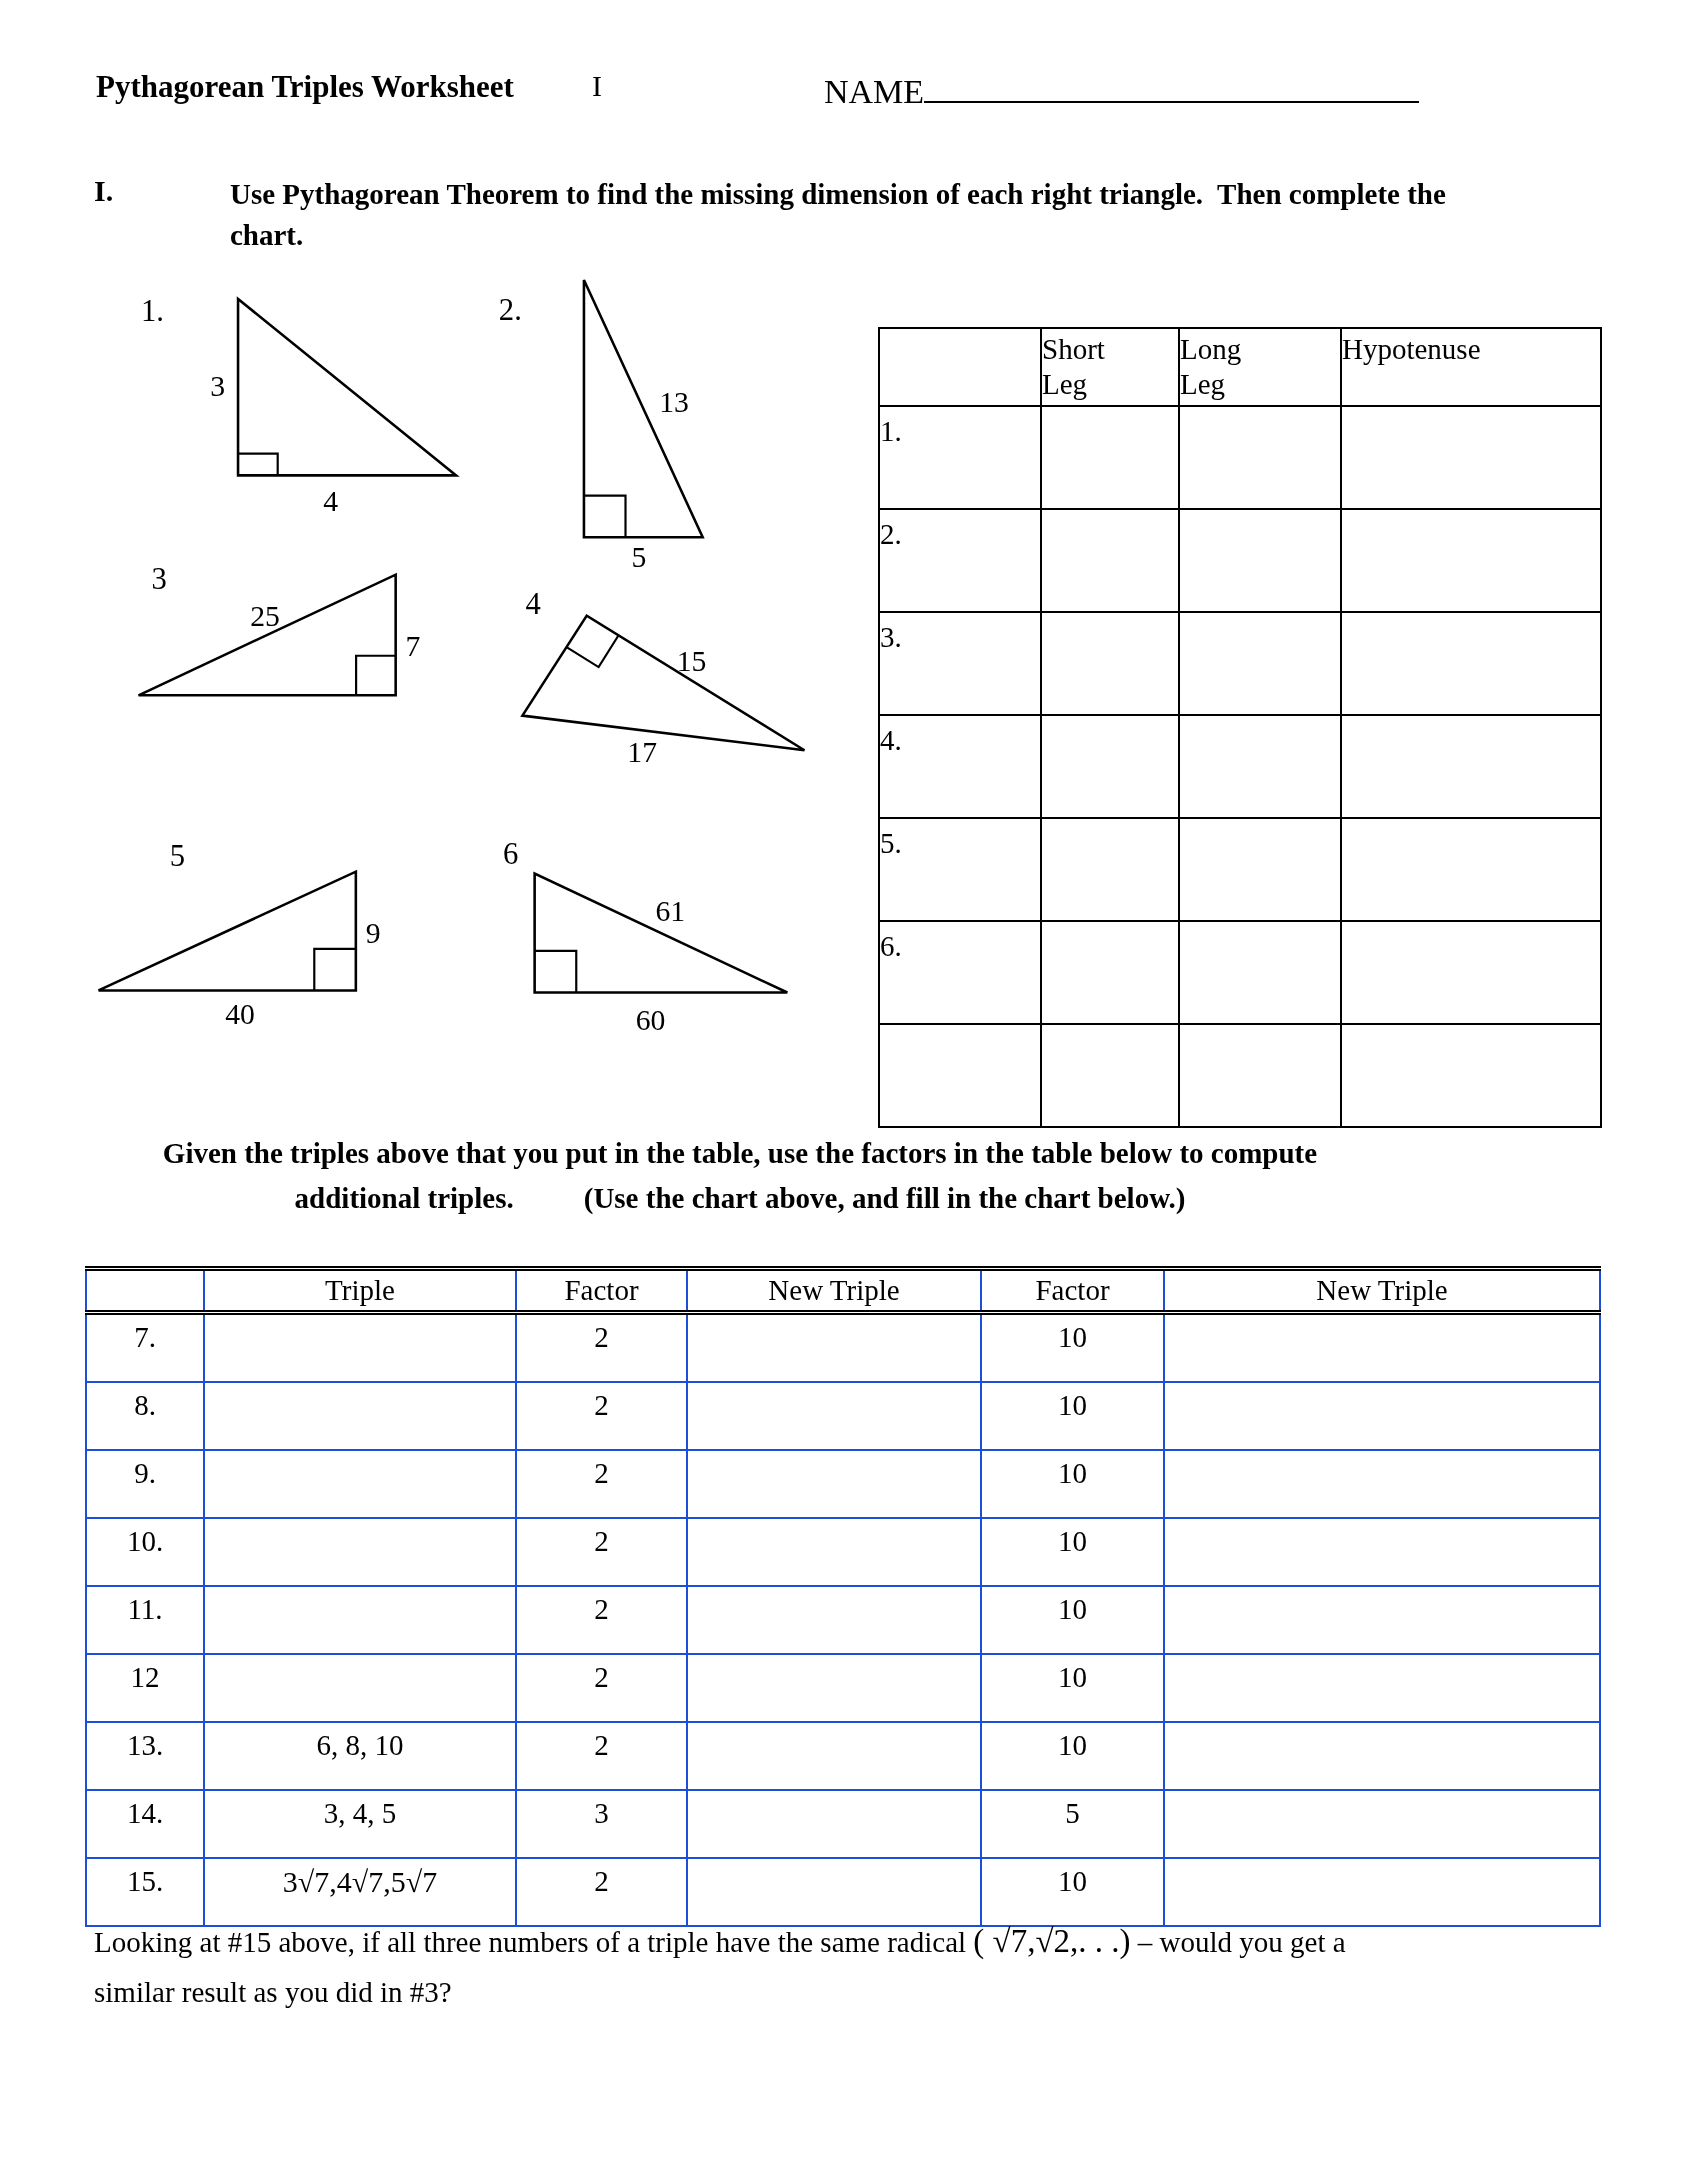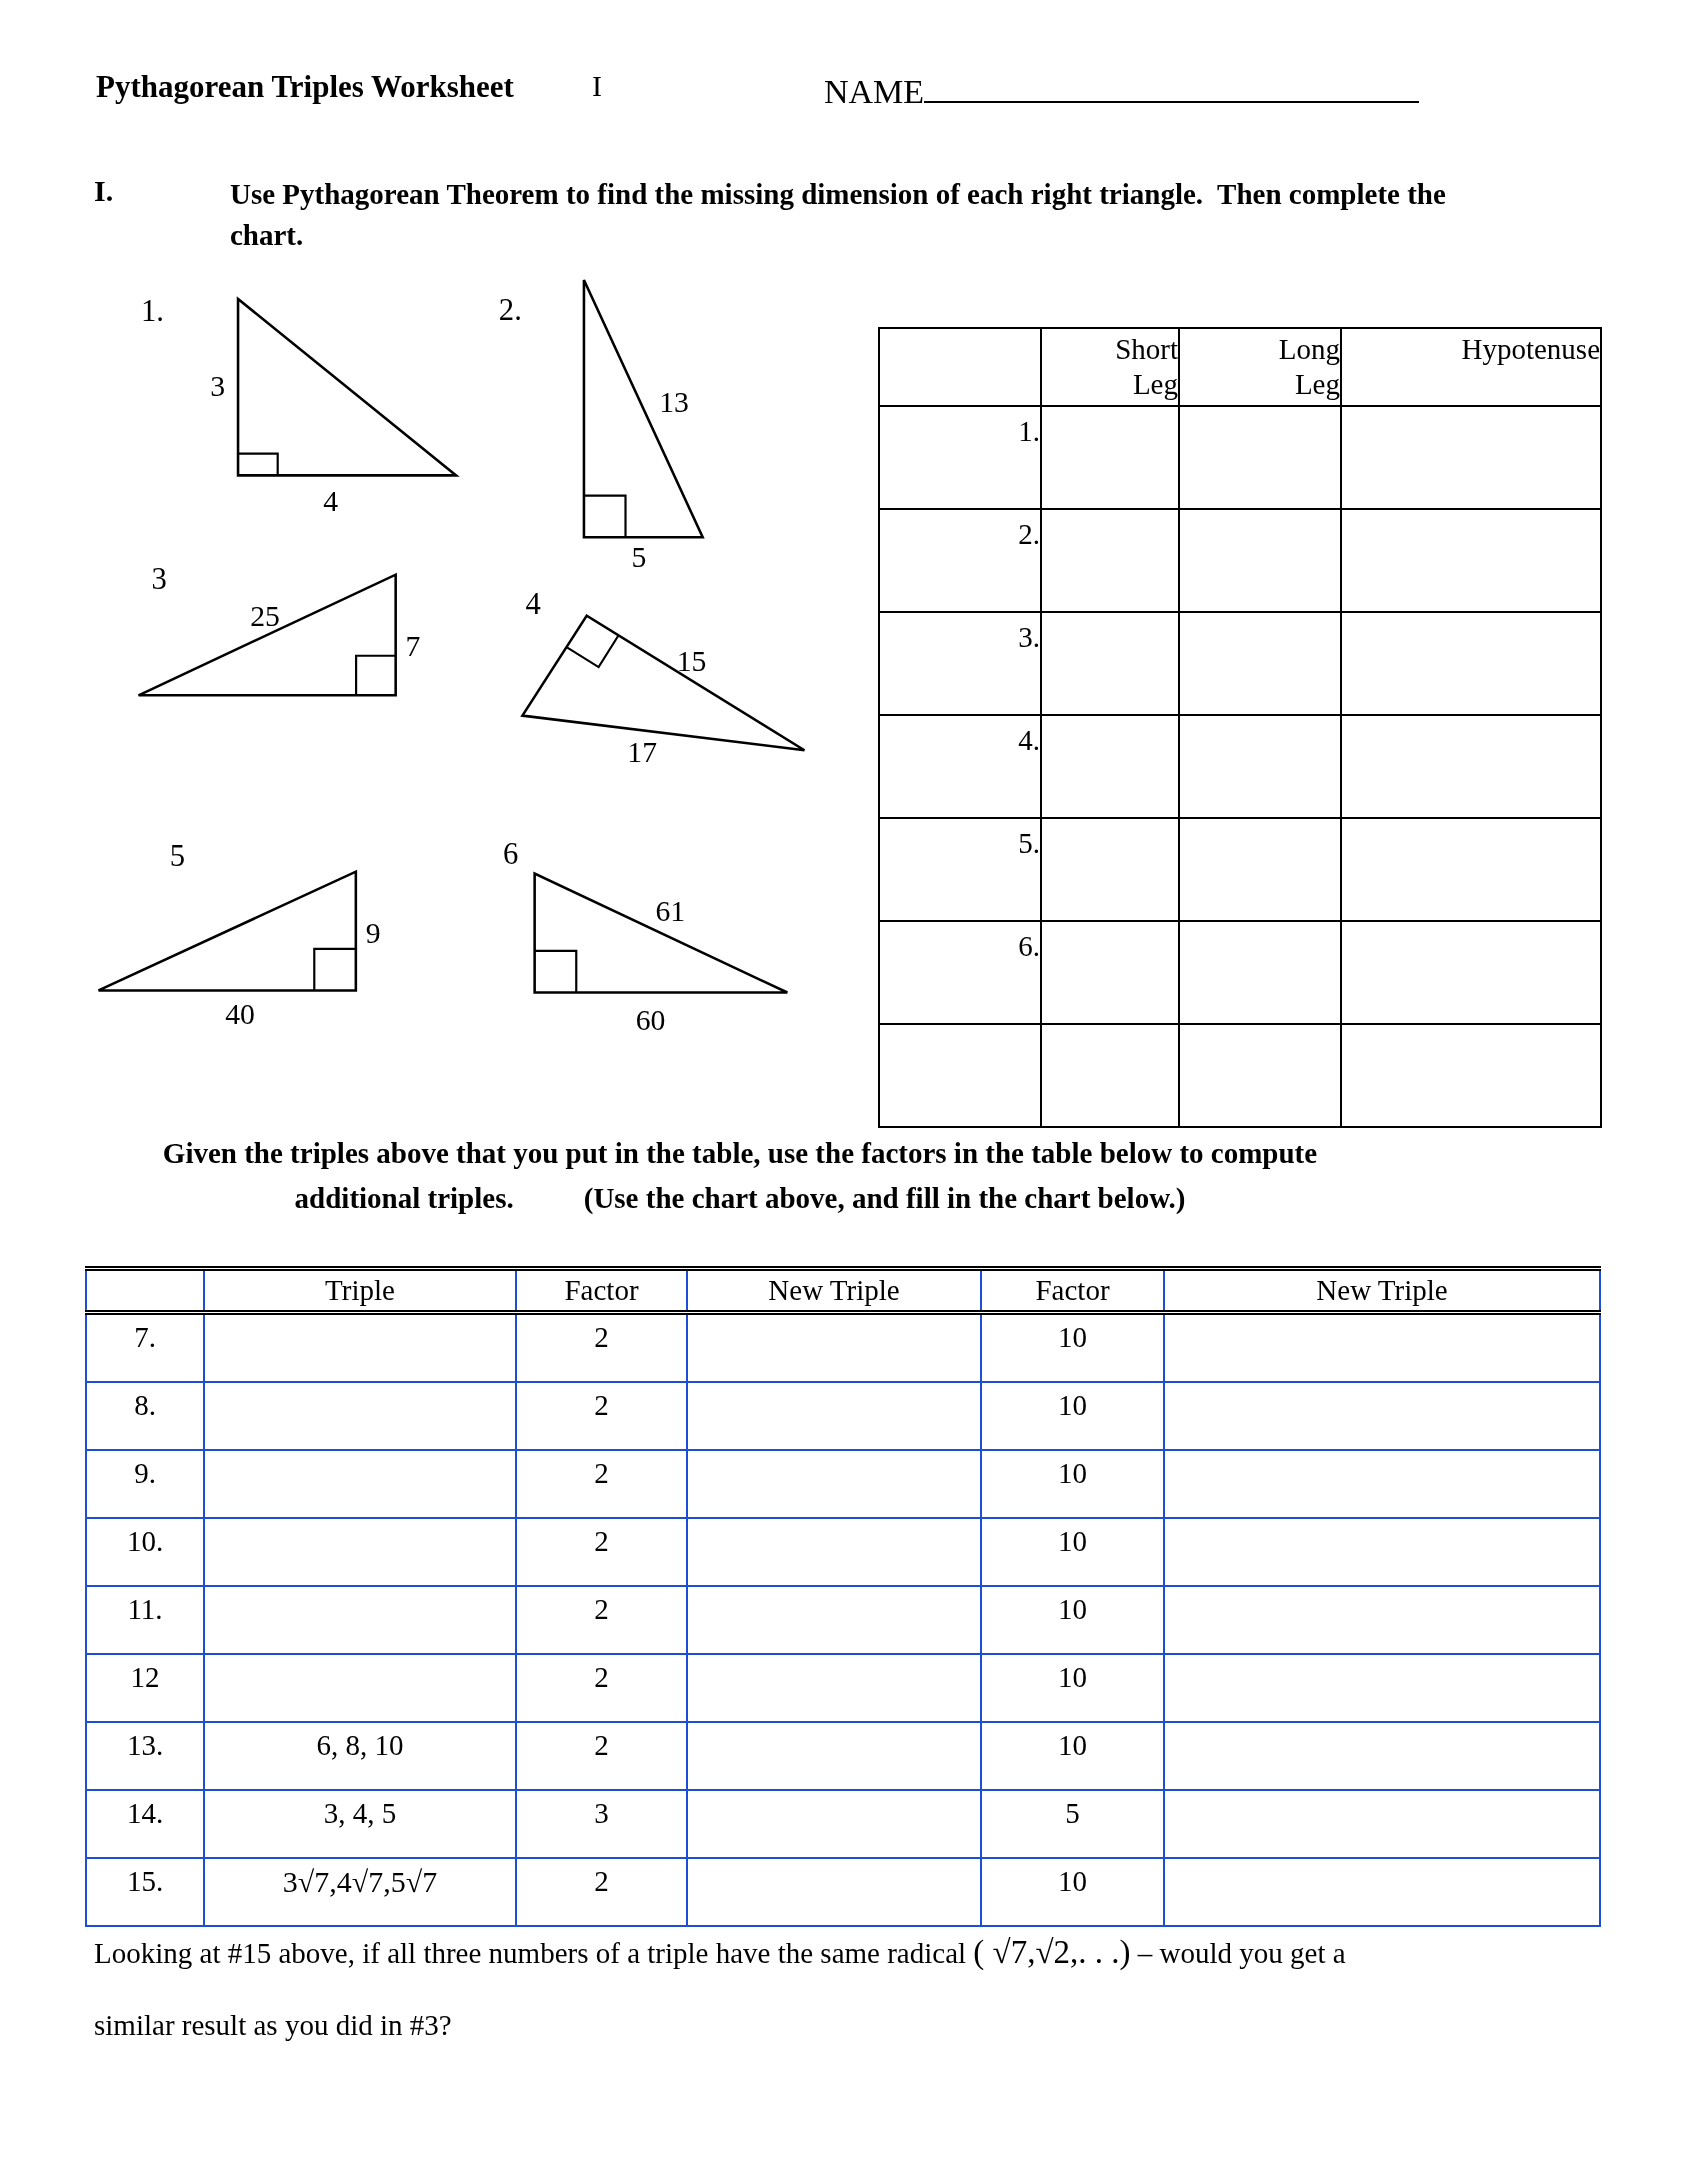--- a/index.html
+++ b/index.html
@@ -23,38 +23,38 @@
   .tri{position:absolute;overflow:visible;}
   .tri polygon{fill:none;stroke:#000;stroke-width:2.6;}
   .tri path{fill:none;stroke:#000;stroke-width:2.2;}
   .tri text{font-family:"Liberation Serif", serif;font-size:30px;fill:#000;}
   .tri text.tnum{font-size:31px;}
 
   
   table{border-collapse:collapse;table-layout:fixed;}
   .t1{left:878px;top:327px;width:723px;}
   .t1 th,.t1 td{border:2.5px solid #000;font-size:29px;font-weight:normal;
-    text-align:right;vertical-align:top;padding:0;overflow:hidden;}
+    text-align:left;vertical-align:top;padding:0;overflow:hidden;}
   .t1 th{height:73px;white-space:pre-line;line-height:35px;padding-top:3px;}
   .t1 td{height:93px;padding-top:8px;}
 
   
   .note{left:0;top:1131px;width:1480px;text-align:center;font-size:29px;font-weight:bold;line-height:45px;}
   .note .gap{display:inline-block;margin-left:70px;}
 
   
   .t2{left:85px;top:1266px;width:1514px;border:2.5px solid #000;border-top:5px double #000;}
   .t2 th,.t2 td{border:2px solid #1d4ed8;font-size:29px;font-weight:normal;
     text-align:center;vertical-align:top;padding:0;overflow:hidden;}
   .t2 th{height:37px;padding-top:2px;border-bottom:5px double #000;line-height:34px;}
   .t2 td{height:60px;padding-top:6px;}
   .t2 td.radical{font-size:30px;}
 
   
-  .question{left:94px;top:1916px;width:1445px;font-size:29px;line-height:72px;}
+  .question{left:94px;top:1916px;width:1445px;font-size:29px;line-height:50px;}
   .question .line{display:block;white-space:pre-wrap;}
   .rad{font-size:33px;}
 </style>
 </head>
 <body>
 
 <div class="page">
 
   <div class="abs title">Pythagorean Triples Worksheet</div>
   <div class="abs numeral">I</div>

